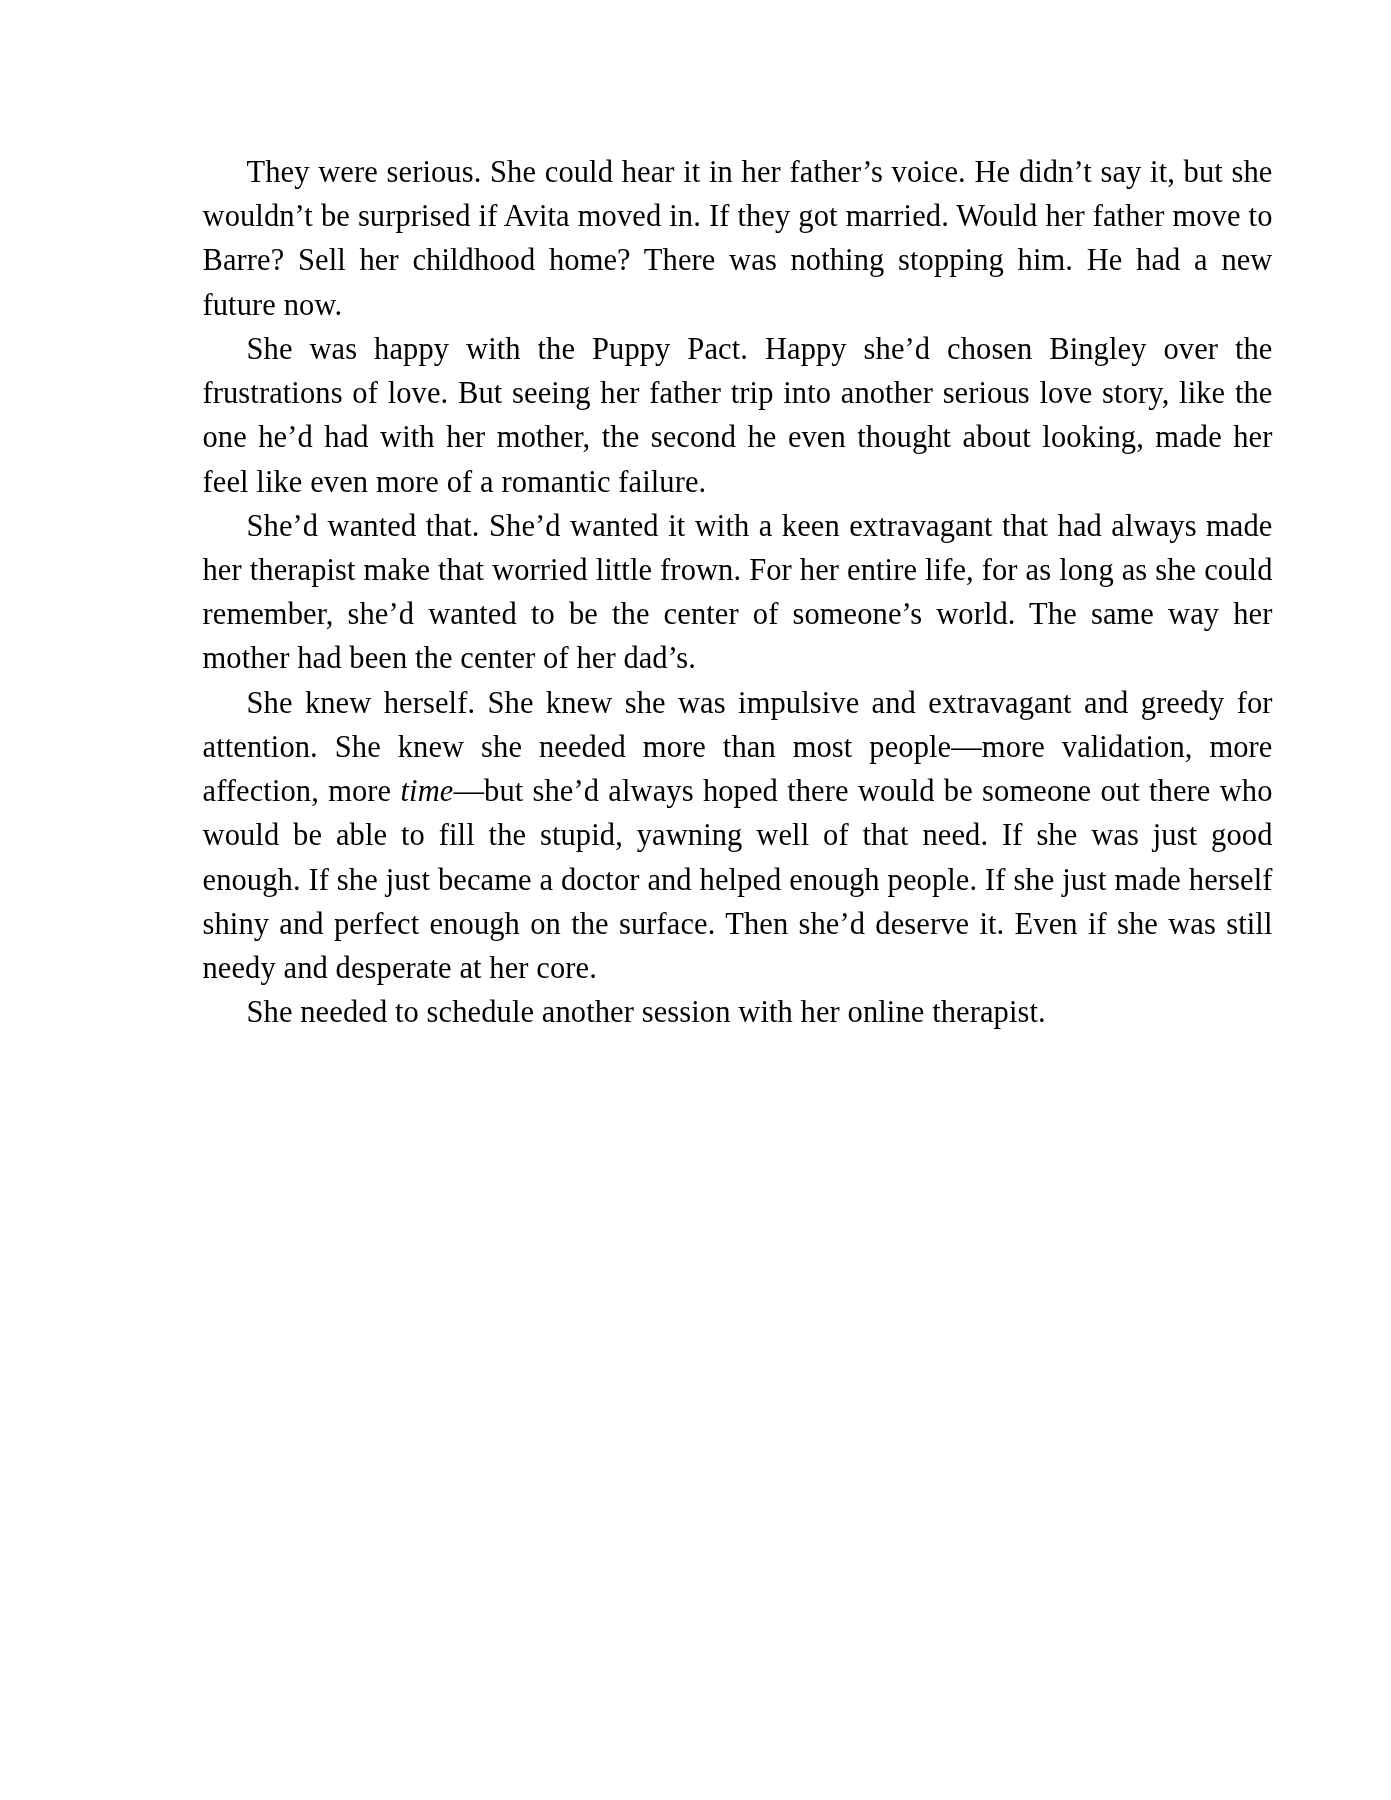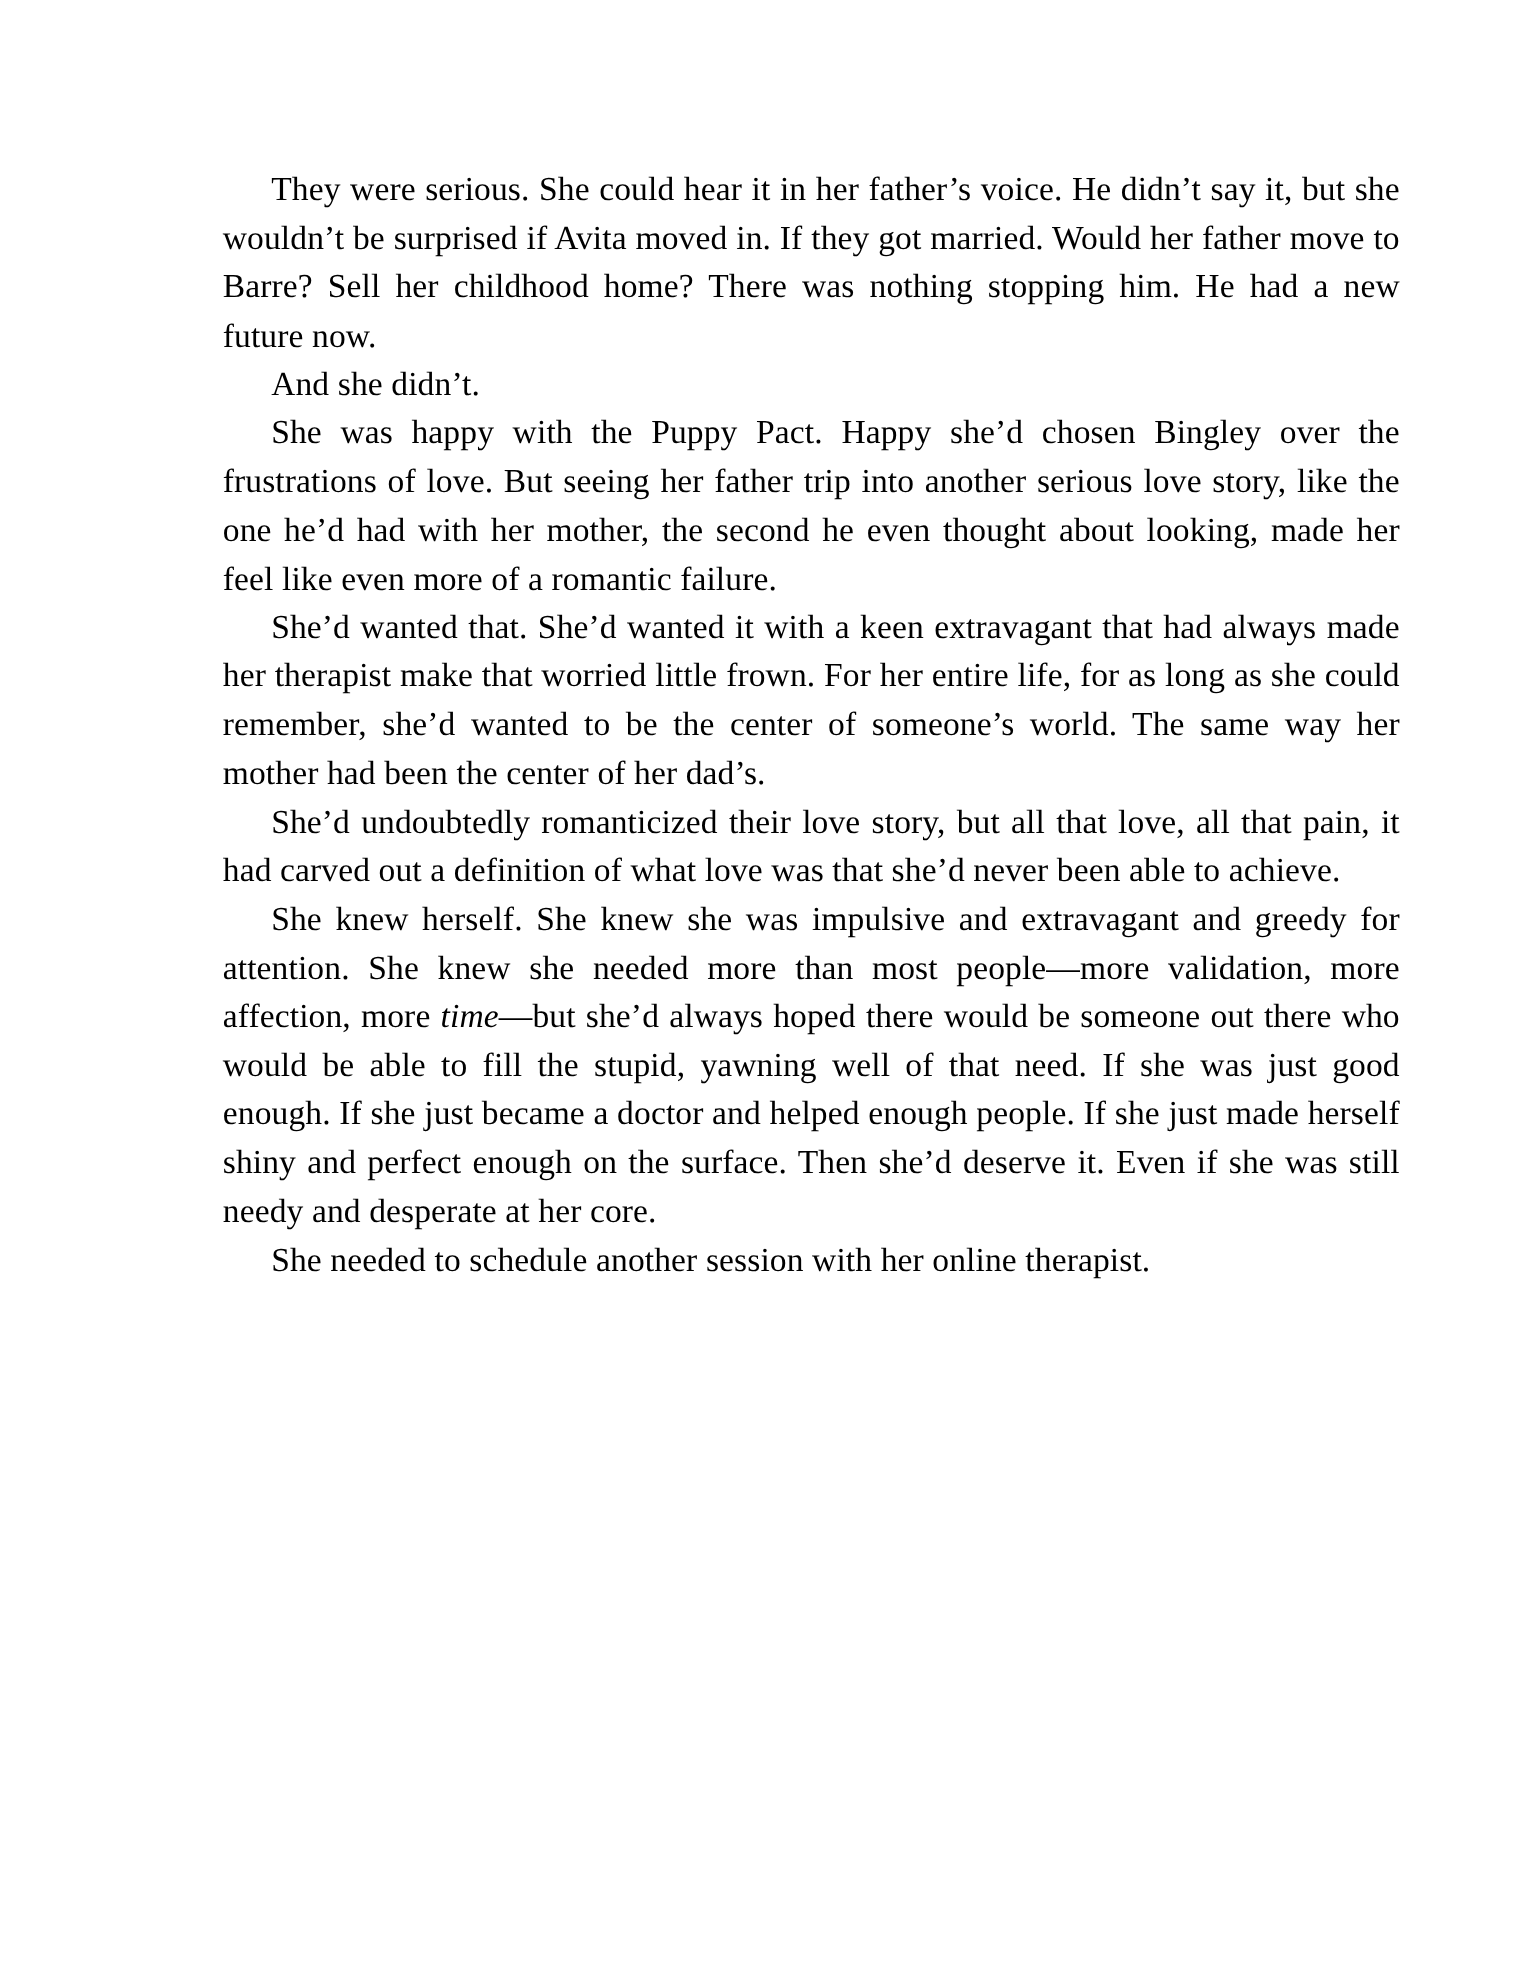--- a/index.html
+++ b/index.html
@@ -38,23 +38,21 @@
     font-style: italic;
   }
 </style>
 </head>
 <body>
 
 <div class="page">
   <div class="body-text">
 
     <p class="para">They were serious. She could hear it in her father’s voice. He didn’t say it, but she wouldn’t be surprised if Avita moved in. If they got married. Would her father move to Barre? Sell her childhood home? There was nothing stopping him. He had a new future now.</p>
-    <p class="para">And she didn’t.</p>
     <p class="para">She was happy with the Puppy Pact. Happy she’d chosen Bingley over the frustrations of love. But seeing her father trip into another serious love story, like the one he’d had with her mother, the second he even thought about looking, made her feel like even more of a romantic failure.</p>
     <p class="para">She’d wanted that. She’d wanted it with a keen extravagant that had always made her therapist make that worried little frown. For her entire life, for as long as she could remember, she’d wanted to be the center of someone’s world. The same way her mother had been the center of her dad’s.</p>
-    <p class="para">She’d undoubtedly romanticized their love story, but all that love, all that pain, it had carved out a definition of what love was that she’d never been able to achieve.</p>
 
     <p class="para"><span>She knew herself. She knew she was impulsive and extravagant and greedy for attention. She knew she needed more than most people—more validation, more affection, more </span><em>time</em><span>—but she’d always hoped there would be someone out there who would be able to fill the stupid, yawning well of that need. If she was just good enough. If she just became a doctor and helped enough people. If she just made herself shiny and perfect enough on the surface. Then she’d deserve it. Even if she was still needy and desperate at her core.</span></p>
 
     <p class="para">She needed to schedule another session with her online therapist.</p>
 
   </div>
 </div>
 
 </body></html>

